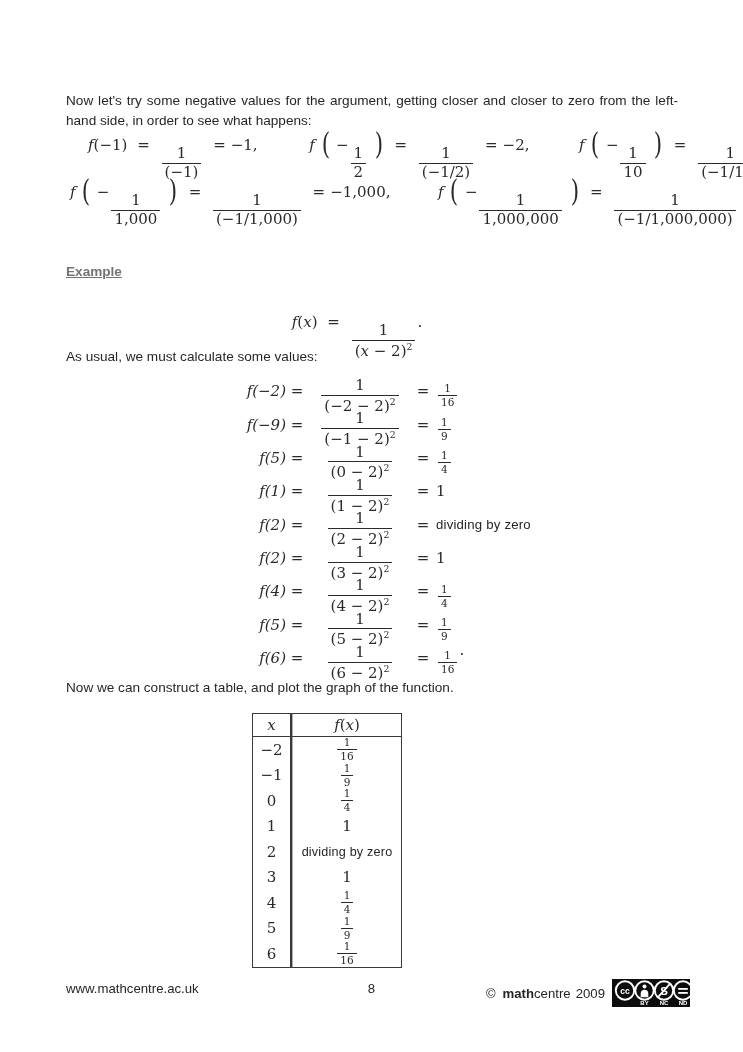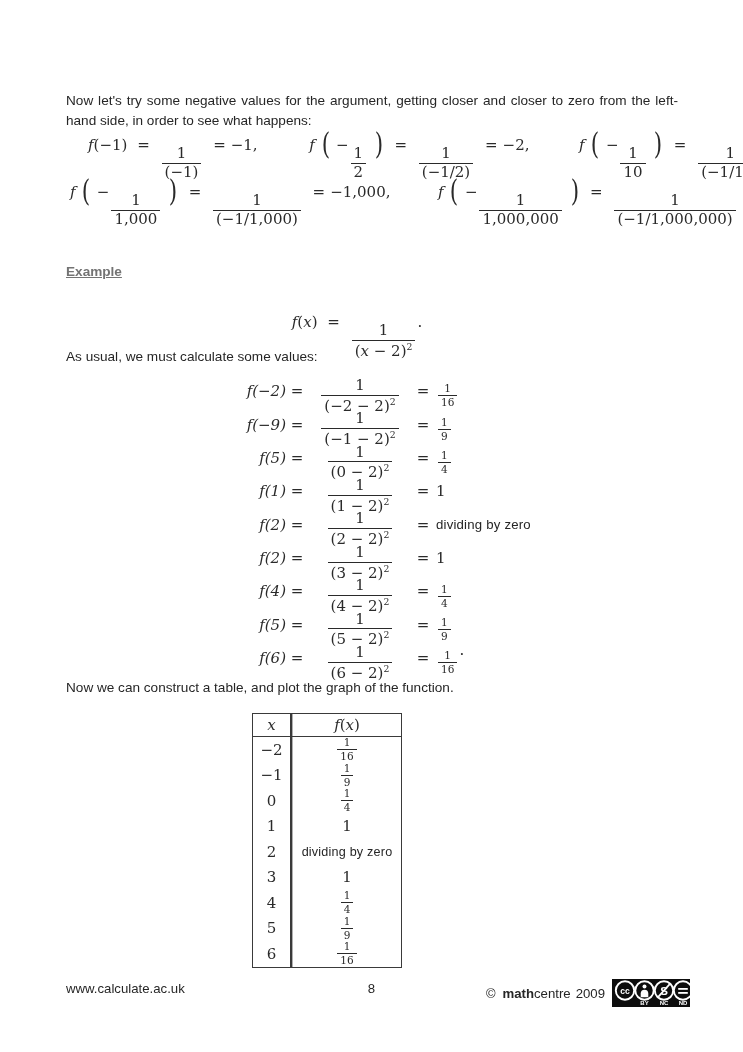--- a/index.html
+++ b/index.html
@@ -495,21 +495,21 @@
           <div class="dt-cell-f math">
             <span class="frac tiny">
               <span class="num">1</span>
               <span class="den">16</span>
             </span>
           </div>
         </div>
       </div>
   </div>
 
-  <div class="footer-left">www.calculate.ac.uk</div>
+  <div class="footer-left">www.mathcentre.ac.uk</div>
 
   <div class="footer-page">8</div>
 
   <div class="footer-right">
     <span class="copy-glyph">©</span>
     <span><span class="brand-bold">math</span><span>centre</span></span>
     <span>2009</span>
     <span class="cc-badge">
       <svg width="78" height="28" viewBox="0 0 78 28">
         <rect x="0" y="0" width="78" height="28" fill="#0d0d0d"></rect>

